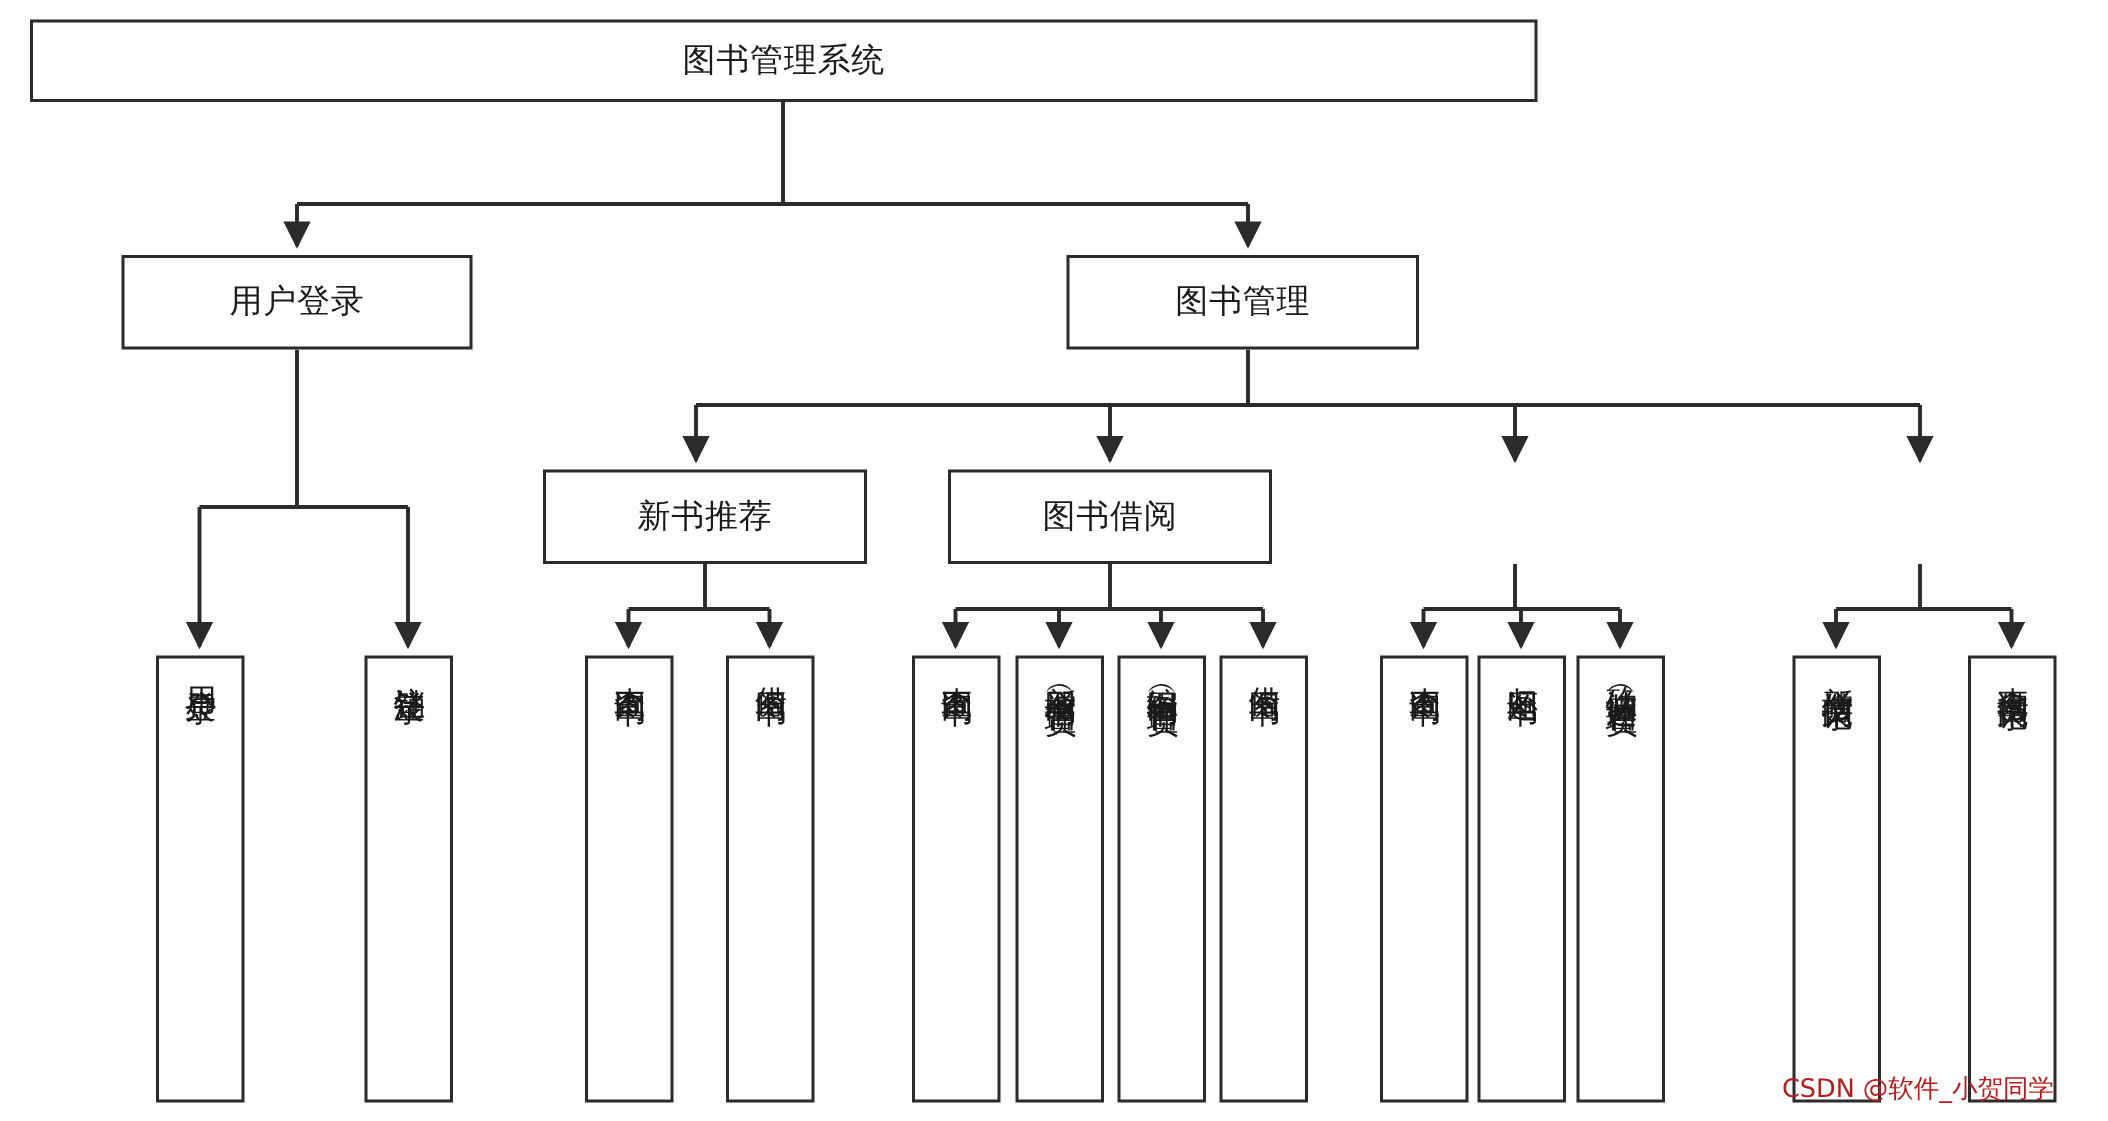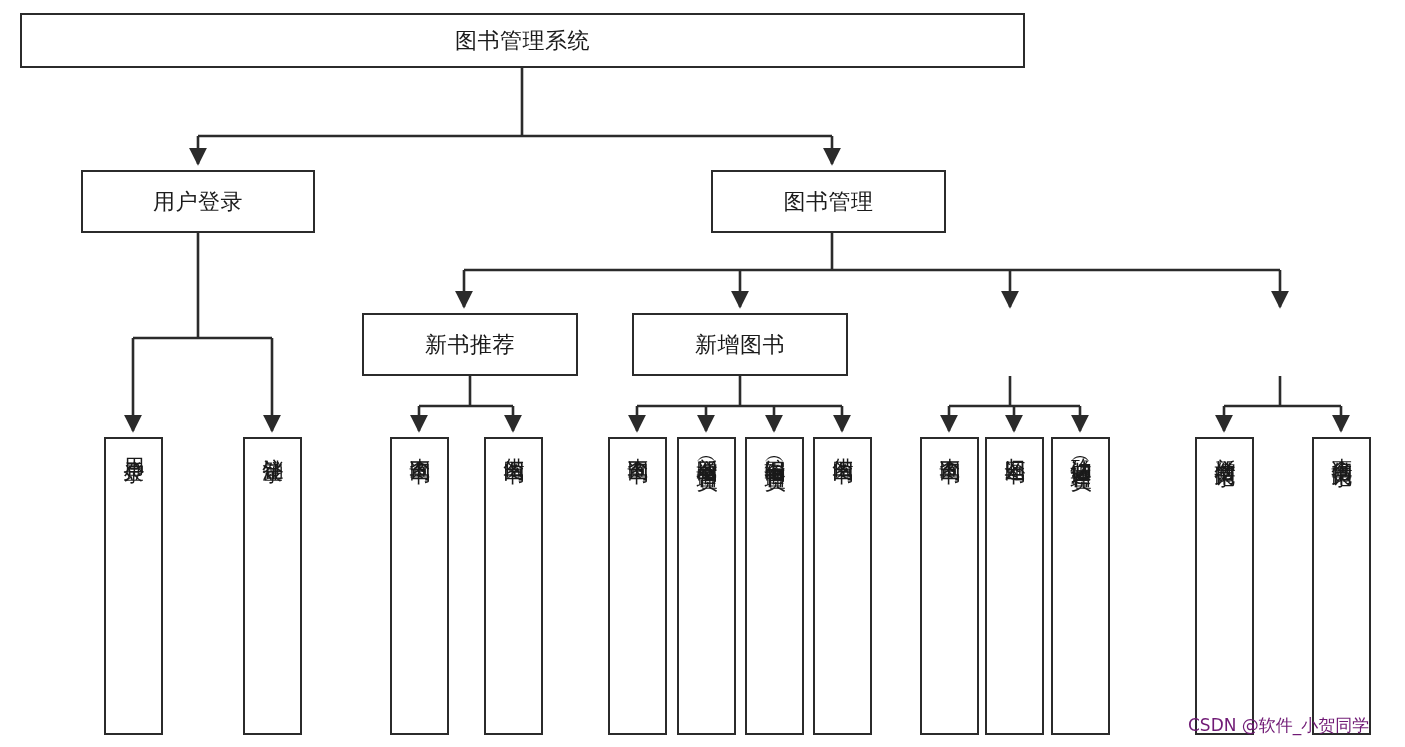--- a/index.html
+++ b/index.html
@@ -54,21 +54,21 @@
     text-orientation: upright;
     font-size: 21px;
     letter-spacing: 2px;
     line-height: 1;
   }
   .watermark {
     position: absolute;
     left: 1188px;
     top: 714px;
     font-size: 17px;
-    color: #701a75;
+    color: #b91c1c;
     white-space: nowrap;
     z-index: 3;
     font-family: "DejaVu Sans", "Liberation Sans", sans-serif;
   }
 </style>
 </head>
 <body>
 
 <div id="canvas">
 
@@ -130,21 +130,21 @@
     <span class="node-label">用户登录</span>
   </div>
   <div class="node horiz" style="left:362px; top:313px; width:216px; height:63px;">
     <span class="node-label">新书推荐</span>
   </div>
 
   <div class="node horiz" style="left:711px; top:170px; width:235px; height:63px;">
     <span class="node-label">图书管理</span>
   </div>
   <div class="node horiz" style="left:632px; top:313px; width:216px; height:63px;">
-    <span class="node-label">新增图书</span>
+    <span class="node-label">图书借阅</span>
   </div>
 
   <div class="node vert" style="left:104px; top:437px; width:59px; height:298px;">
     <span class="node-label">用户登录</span>
   </div>
   <div class="node vert" style="left:243px; top:437px; width:59px; height:298px;">
     <span class="node-label">注销登录</span>
   </div>
 
   <div class="node vert" style="left:390px; top:437px; width:59px; height:298px;">

